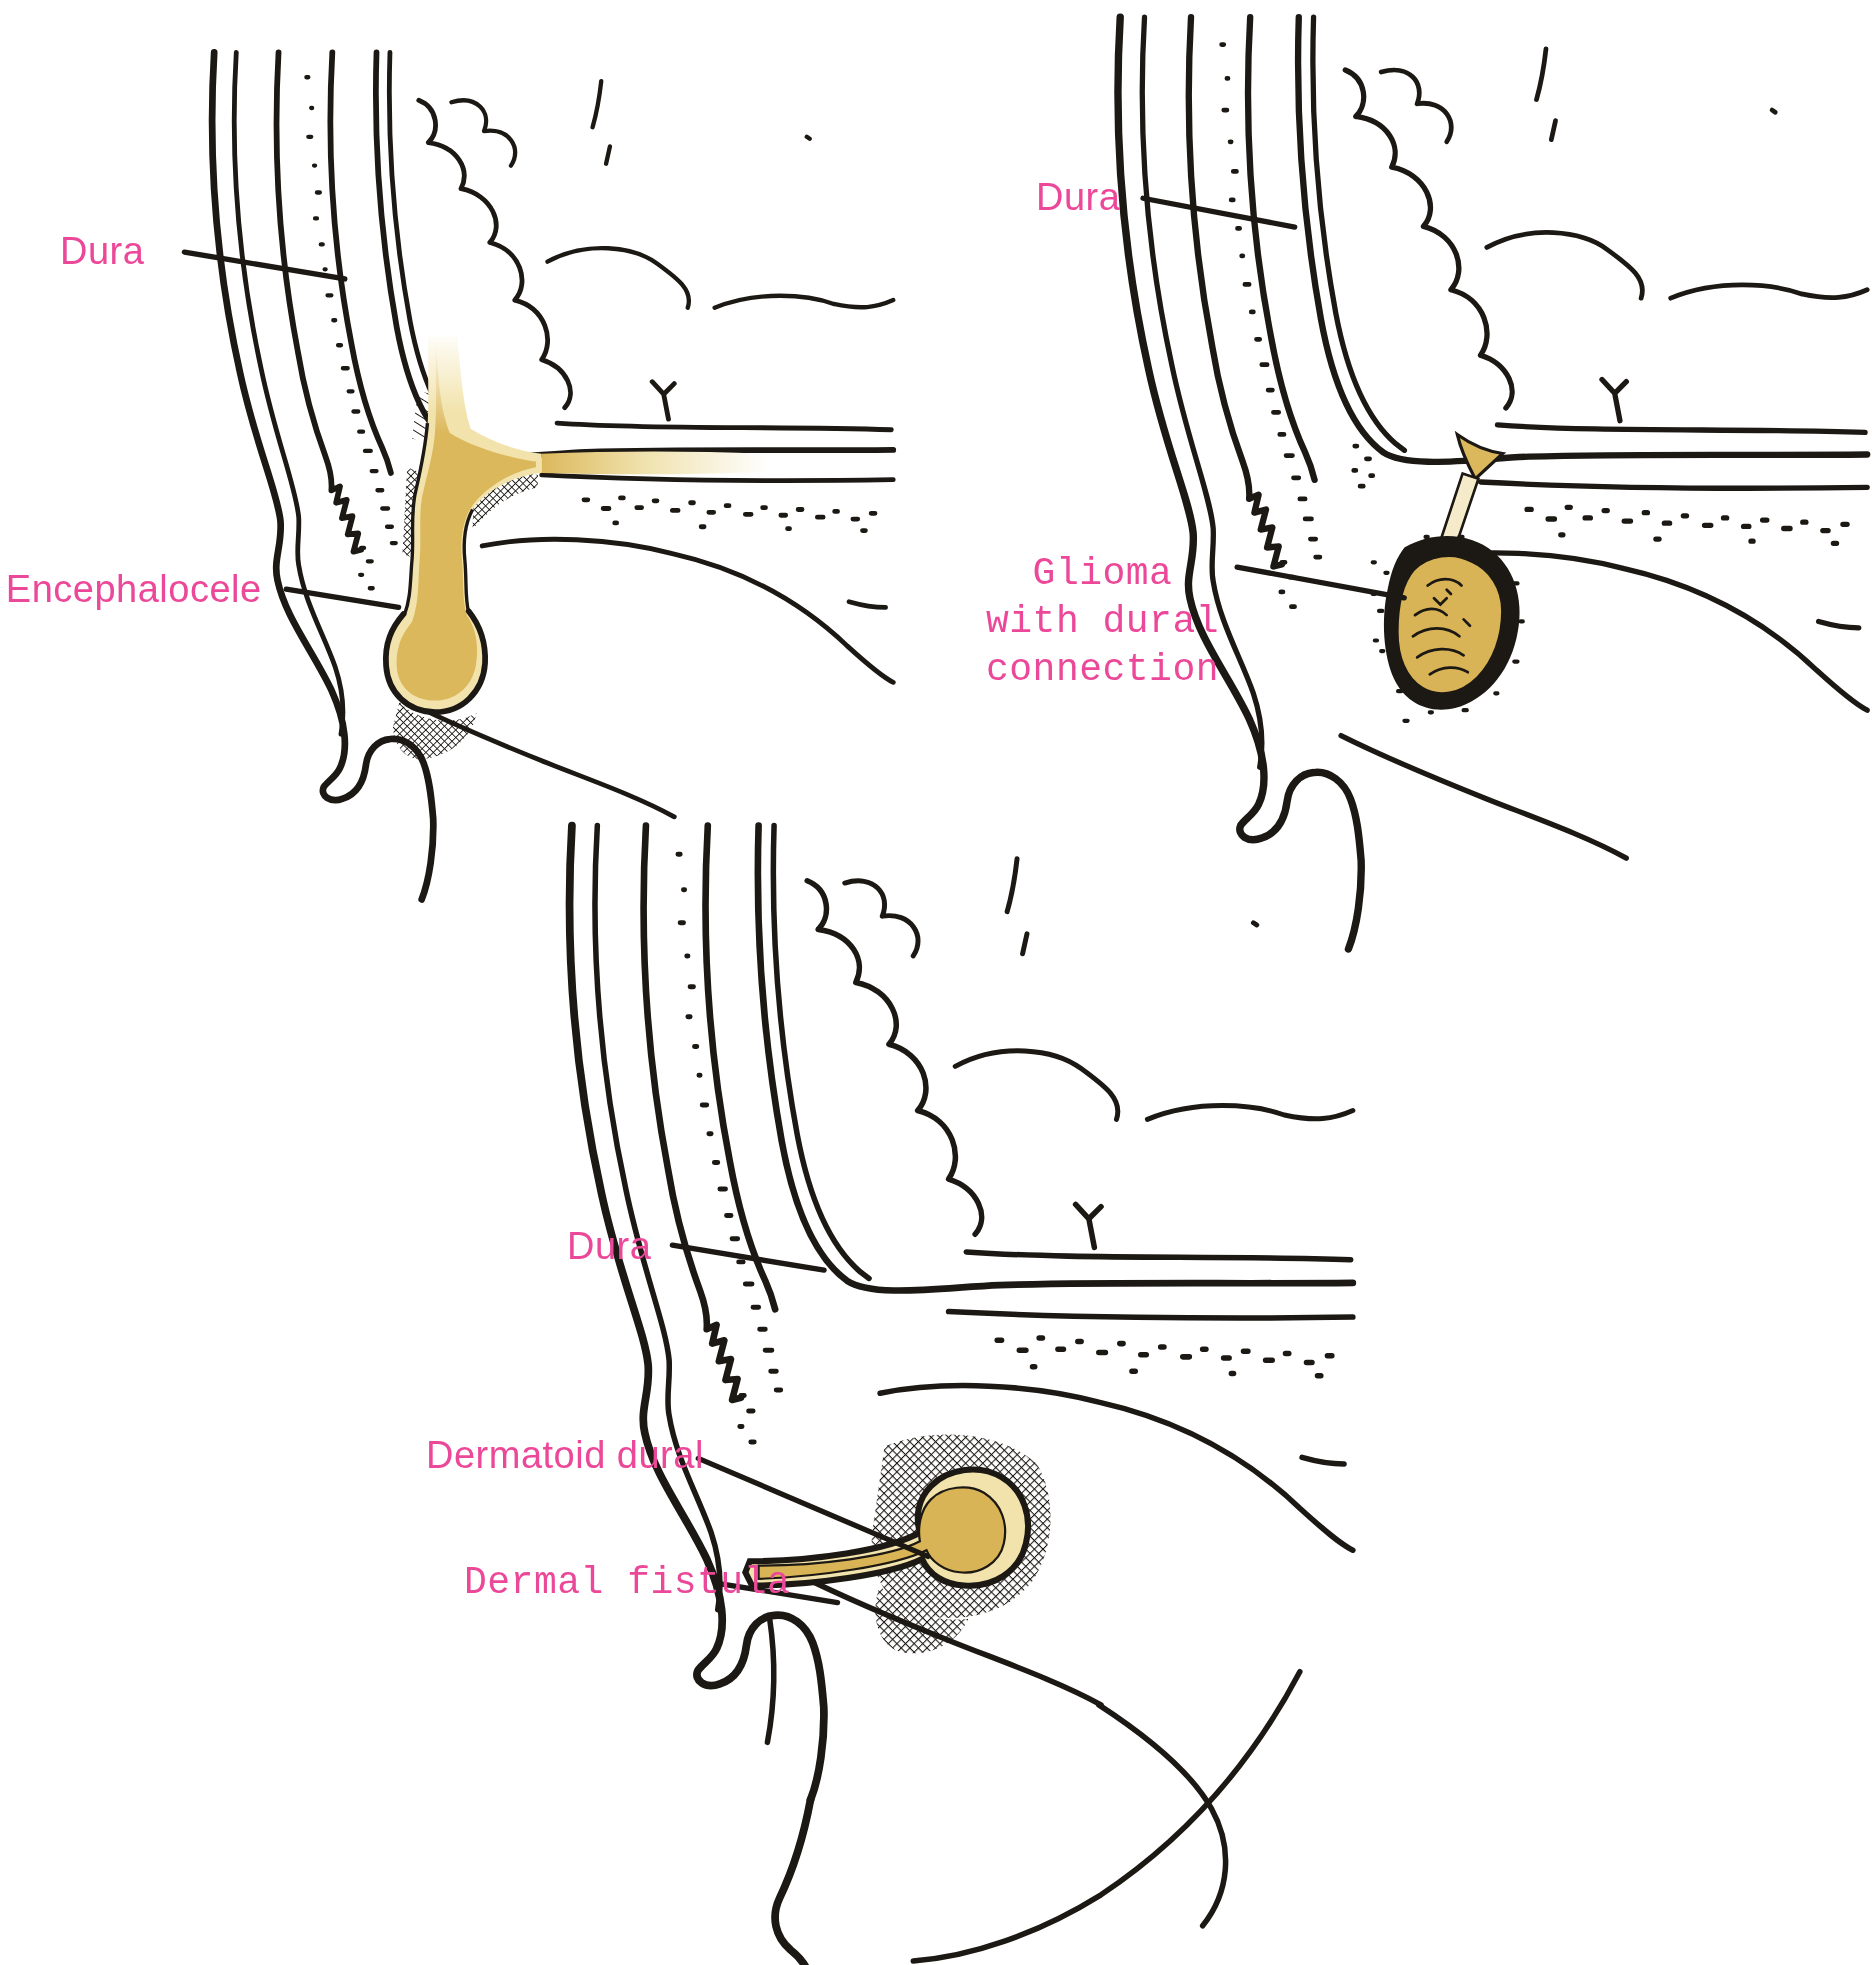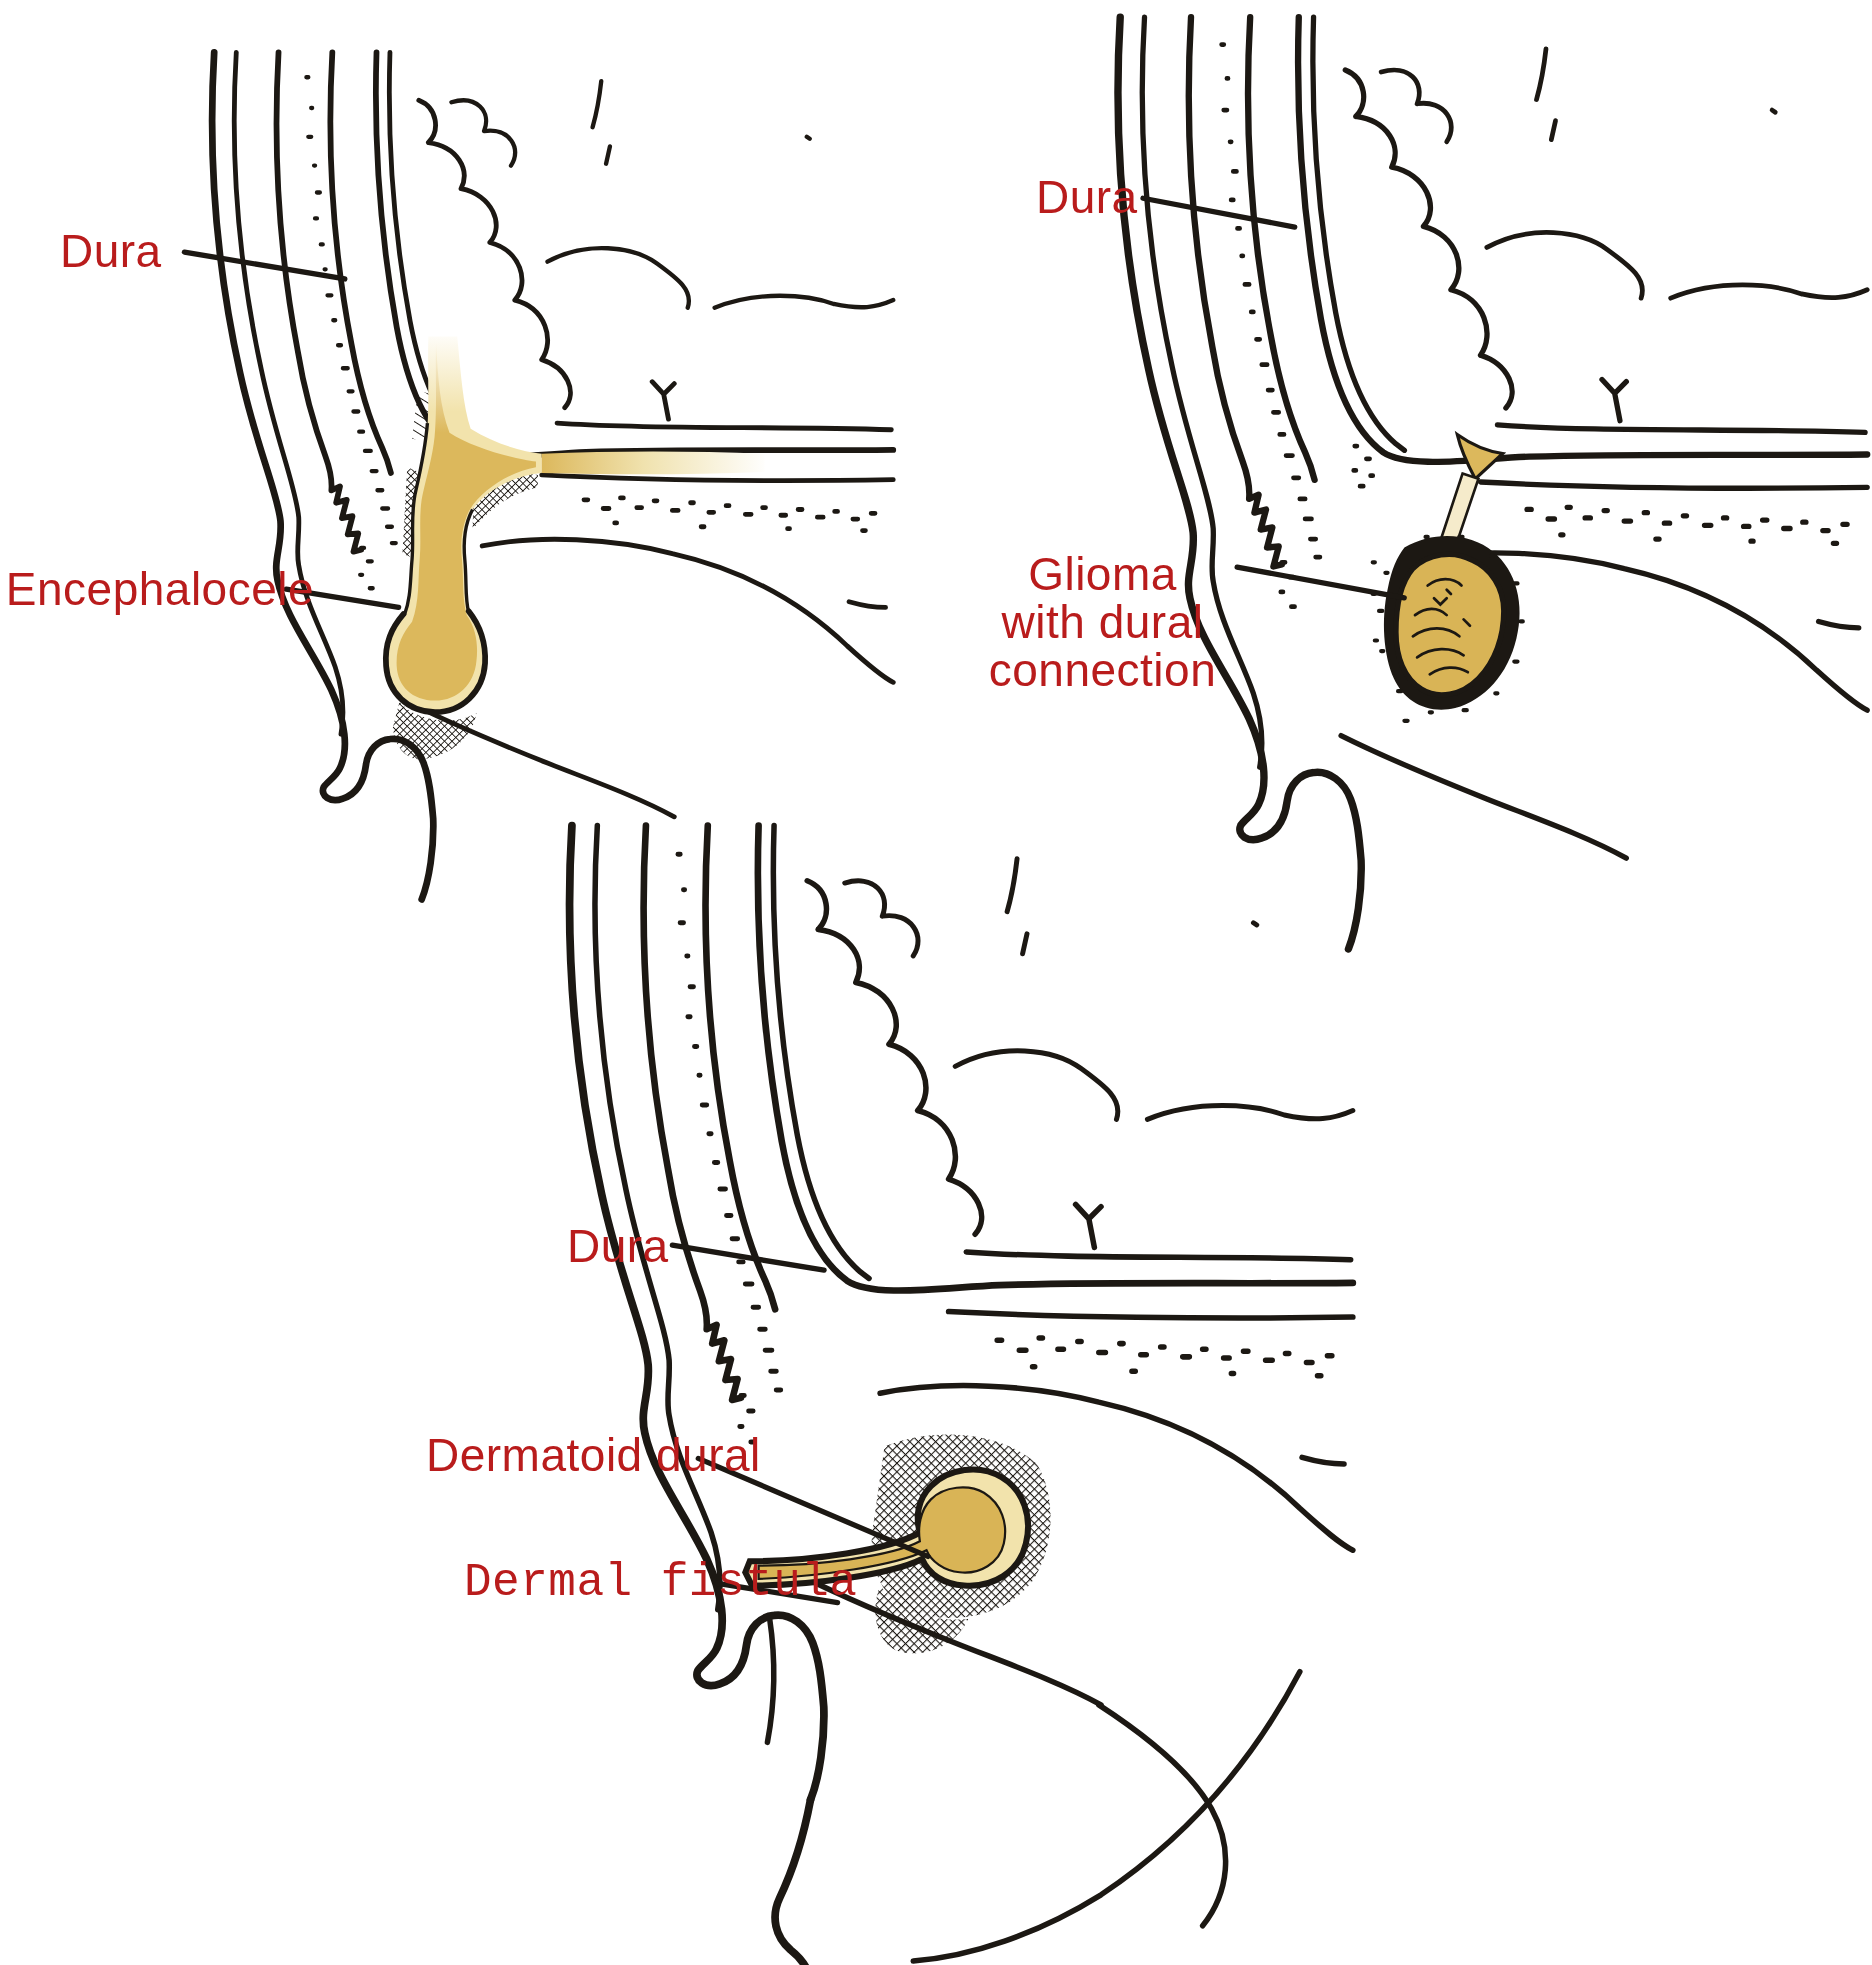--- a/index.html
+++ b/index.html
@@ -1,22 +1,22 @@
 <!DOCTYPE html>
 <html><head>
 <meta charset="utf-8">
 <style>
   html,body{margin:0;padding:0;background:#ffffff;}
   body{width:1872px;height:1966px;position:relative;overflow:hidden;
        font-family:"Liberation Sans", sans-serif;}
   .stage{position:absolute;left:0;top:0;width:1872px;height:1966px;}
   svg.art{position:absolute;left:0;top:0;width:1872px;height:1966px;display:block;}
-  .lbl{position:absolute;color:#b91c1c;font-size:46px;line-height:44px;
+  .lbl{position:absolute;color:#ec4899;font-size:38px;line-height:44px;
        white-space:nowrap;letter-spacing:0.5px;}
-  .lbl.center{text-align:center;white-space:normal;}
+  .lbl.center{text-align:center;white-space:normal;font-family:Liberation Mono, monospace;}
 </style>
 </head>
 <body>
 
 <div class="stage">
 
 <svg class="art" viewBox="0 0 1949 2046">
   <defs>
     <pattern id="xh" width="5.5" height="5.5" patternUnits="userSpaceOnUse" patternTransform="rotate(45)">
       <path d="M0 0 H5.5 M0 0 V5.5" stroke="#1c1813" stroke-width="1.9" fill="none"></path>

